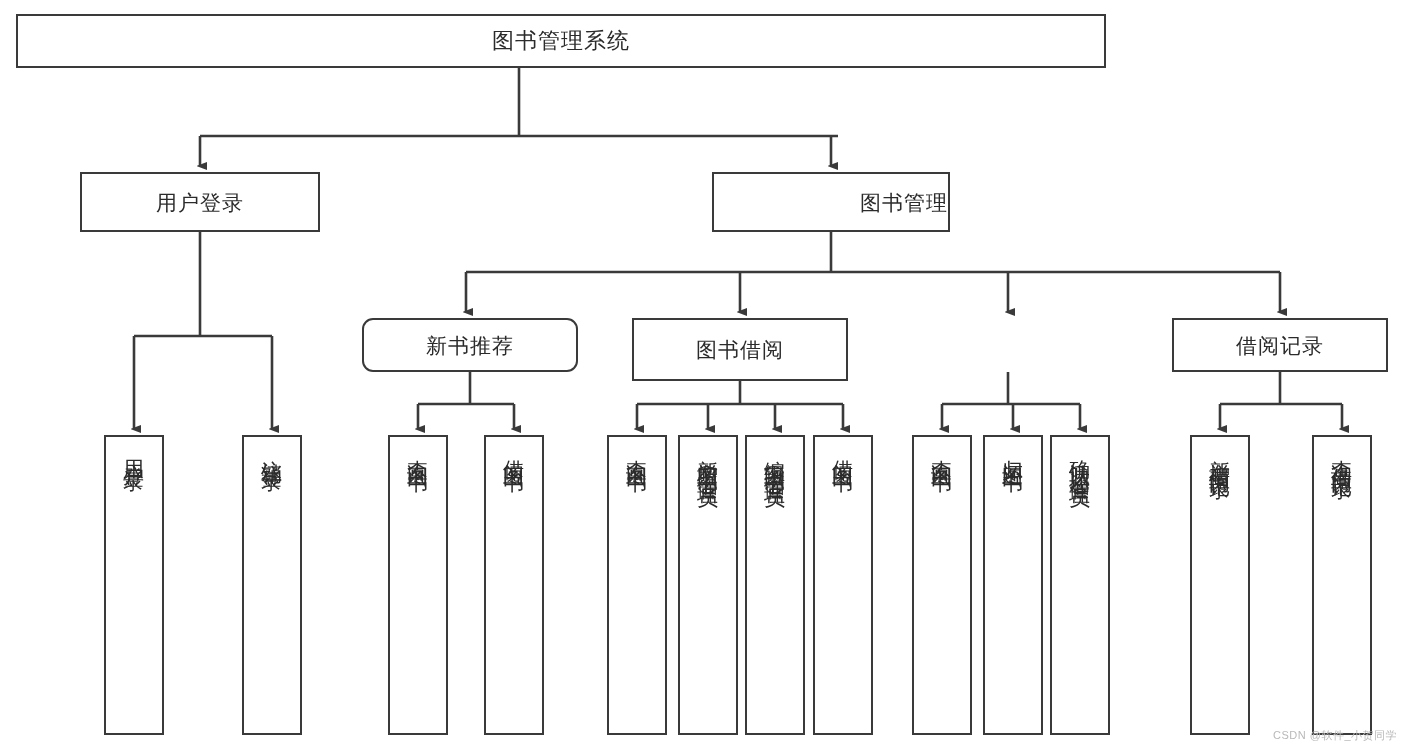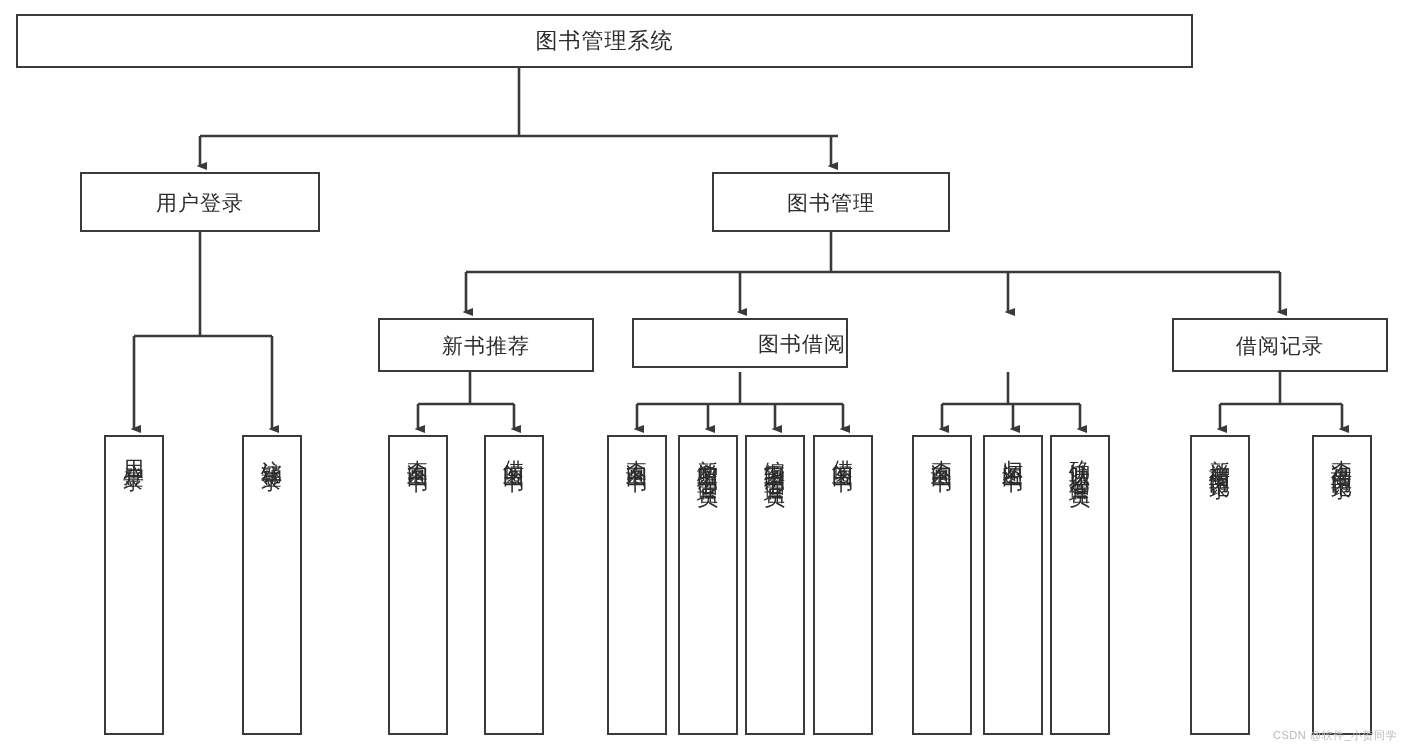--- a/index.html
+++ b/index.html
@@ -109,35 +109,35 @@
       <path d="M1013,404 L1013,429" marker-end="url(#arrow)"></path>
       <path d="M1080,404 L1080,429" marker-end="url(#arrow)"></path>
 
       <path d="M1280,372 L1280,404"></path>
       <path d="M1220,404 L1342,404"></path>
       <path d="M1220,404 L1220,429" marker-end="url(#arrow)"></path>
       <path d="M1342,404 L1342,429" marker-end="url(#arrow)"></path>
     </g>
   </svg>
 
-  <div class="node node-root" style="left:16px;top:14px;width:1177px;height:54px;">
+  <div class="node node-root" style="left:16px;top:14px;width:1090px;height:54px;">
     <span class="node-h">图书管理系统</span>
   </div>
 
   <div class="node" style="left:80px;top:172px;width:240px;height:60px;">
     <span class="node-h">用户登录</span>
   </div>
-  <div class="node" style="left:712px;top:172px;width:238px;height:60px;">
+  <div class="node" style="left:712px;top:172px;width:238px;height:60px;justify-content:flex-end;">
     <span class="node-h">图书管理</span>
   </div>
 
-  <div class="node" style="left:378px;top:318px;width:216px;height:54px;">
+  <div class="node" style="left:362px;top:318px;width:216px;height:54px;border-radius:11px;">
     <span class="node-h">新书推荐</span>
   </div>
-  <div class="node" style="left:632px;top:318px;width:216px;height:50px;justify-content:flex-end;">
+  <div class="node" style="left:632px;top:318px;width:216px;height:63px;">
     <span class="node-h">图书借阅</span>
   </div>
   <div class="node" style="left:1172px;top:318px;width:216px;height:54px;">
     <span class="node-h">借阅记录</span>
   </div>
 
   <div class="node node-leaf" style="left:104px;top:435px;width:60px;height:300px;">
     <span class="vtext">用户登录</span>
   </div>
   <div class="node node-leaf" style="left:242px;top:435px;width:60px;height:300px;">

